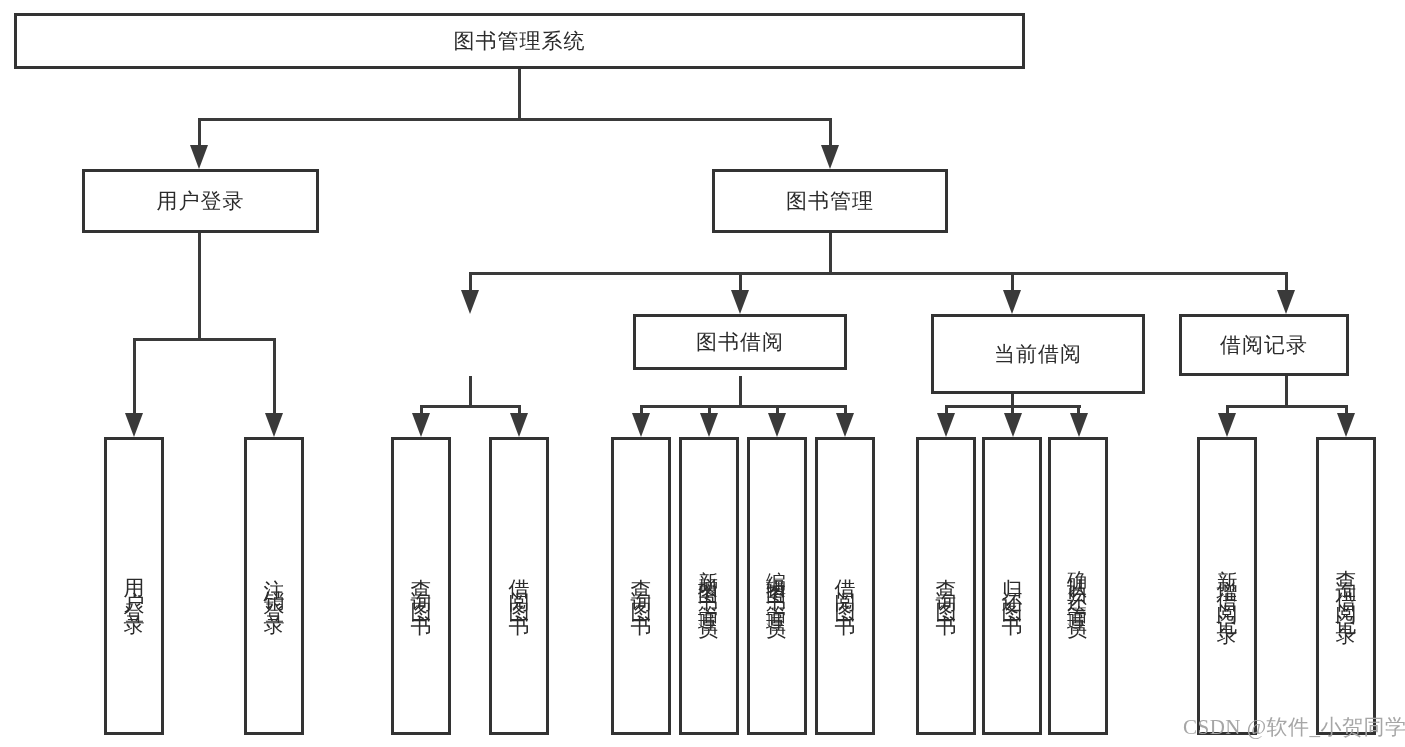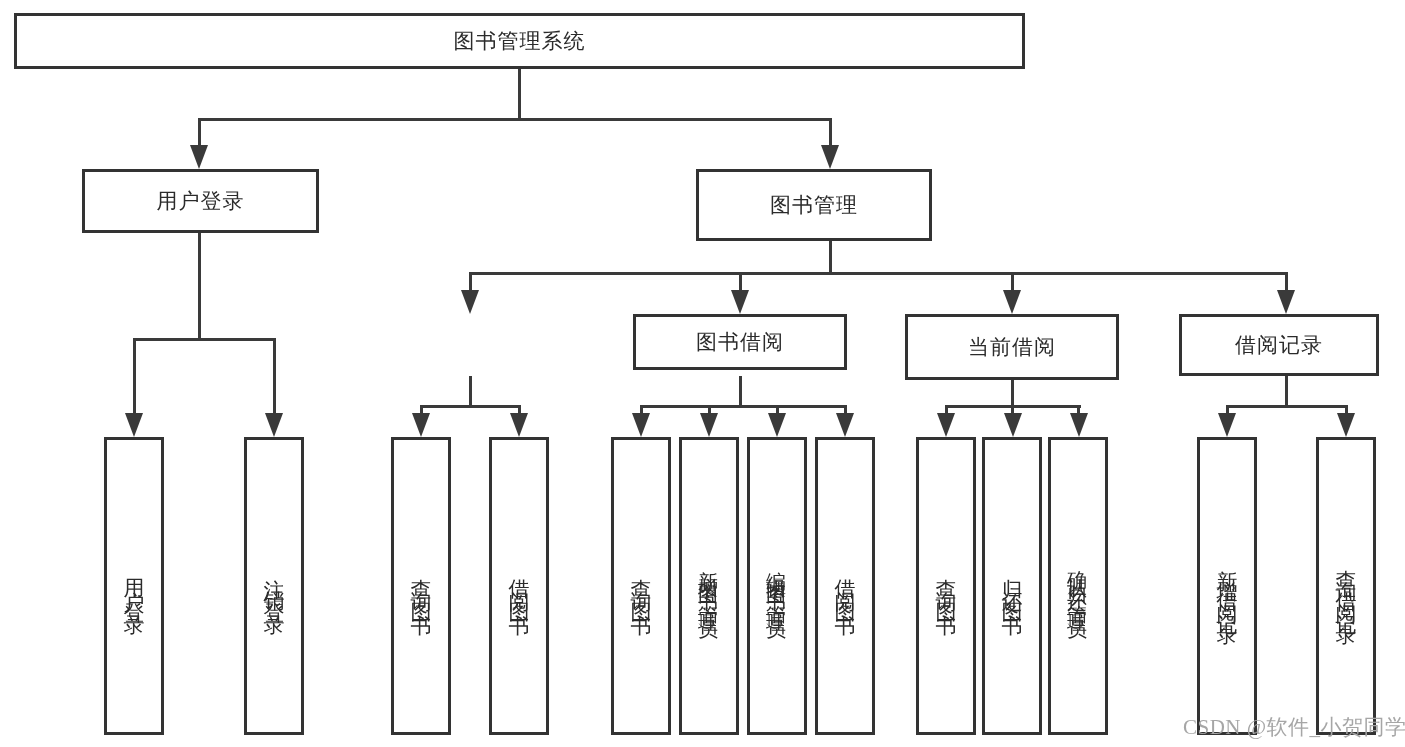--- a/index.html
+++ b/index.html
@@ -50,21 +50,21 @@
   <div class="vl" style="left:518px;top:69px;height:52px"></div>
   <div class="hl" style="left:198px;top:118px;width:634px"></div>
   <div class="vl" style="left:198px;top:118px;height:30px"></div>
   <div class="ar" style="left:190px;top:145px"></div>
   <div class="vl" style="left:829px;top:118px;height:30px"></div>
   <div class="ar" style="left:821px;top:145px"></div>
 
   <div class="box hbox" style="left:82px;top:169px;width:237px;height:64px">
     <span>用户登录</span>
   </div>
-  <div class="box hbox" style="left:696px;top:169px;width:236px;height:72px">
+  <div class="box hbox" style="left:712px;top:169px;width:236px;height:64px">
     <span>图书管理</span>
   </div>
 
   <div class="vl" style="left:198px;top:233px;height:108px"></div>
   <div class="hl" style="left:133px;top:338px;width:143px"></div>
   <div class="vl" style="left:133px;top:338px;height:78px"></div>
   <div class="ar" style="left:125px;top:413px"></div>
   <div class="vl" style="left:273px;top:338px;height:78px"></div>
   <div class="ar" style="left:265px;top:413px"></div>
 
@@ -75,24 +75,24 @@
   <div class="vl" style="left:739px;top:272px;height:21px"></div>
   <div class="ar" style="left:731px;top:290px"></div>
   <div class="vl" style="left:1011px;top:272px;height:21px"></div>
   <div class="ar" style="left:1003px;top:290px"></div>
   <div class="vl" style="left:1285px;top:272px;height:21px"></div>
   <div class="ar" style="left:1277px;top:290px"></div>
 
   <div class="box hbox" style="left:633px;top:314px;width:214px;height:56px">
     <span>图书借阅</span>
   </div>
-  <div class="box hbox" style="left:905px;top:314px;width:214px;height:66px">
+  <div class="box hbox" style="left:931px;top:314px;width:214px;height:80px">
     <span>当前借阅</span>
   </div>
-  <div class="box hbox" style="left:1179px;top:314px;width:200px;height:62px">
+  <div class="box hbox" style="left:1179px;top:314px;width:170px;height:62px">
     <span>借阅记录</span>
   </div>
 
   <div class="vl" style="left:469px;top:376px;height:32px"></div>
   <div class="hl" style="left:420px;top:405px;width:101px"></div>
   <div class="vl" style="left:420px;top:405px;height:12px"></div>
   <div class="ar" style="left:412px;top:413px"></div>
   <div class="vl" style="left:518px;top:405px;height:12px"></div>
   <div class="ar" style="left:510px;top:413px"></div>
 

